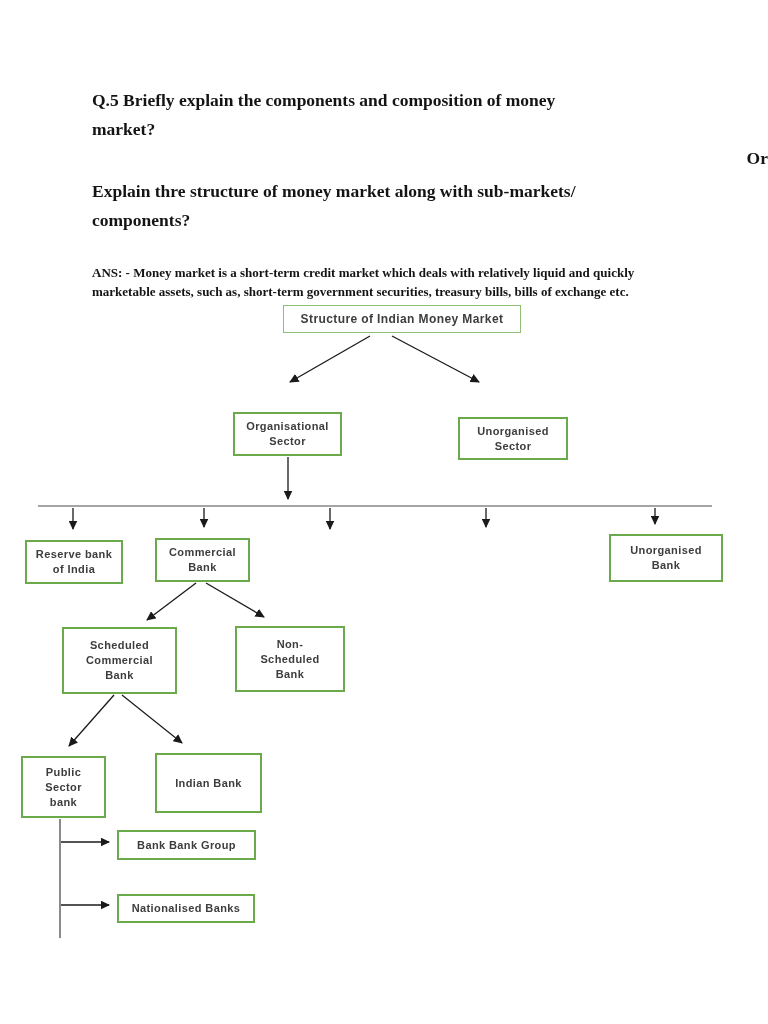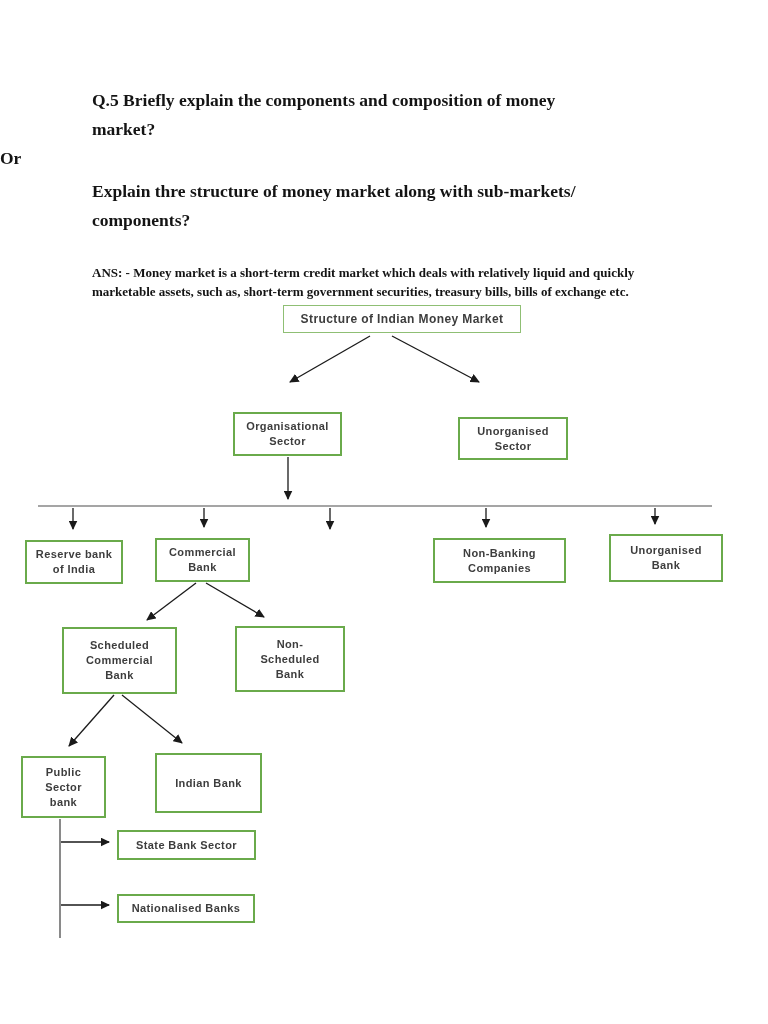--- a/index.html
+++ b/index.html
@@ -19,21 +19,21 @@
   }
   .question {
     left: 92px;
     width: 580px;
     font-size: 17.5px;
     line-height: 29px;
   }
   .or-line {
     left: 0;
     width: 768px;
-    text-align: left;
+    text-align: right;
     font-size: 17.5px;
     line-height: 22px;
   }
   .answer {
     left: 92px;
     width: 590px;
     font-size: 13px;
     line-height: 19px;
   }
   .node {
@@ -135,37 +135,35 @@
   <div class="node" style="left:458px;top:417px;width:110px;height:43px">Unorganised
 Sector</div>
 
   <div class="node" style="left:25px;top:540px;width:98px;height:44px">Reserve bank
 of India</div>
 
   <div class="node" style="left:155px;top:538px;width:95px;height:44px">Commercial
 Bank</div>
 
 
-  <div class="node" style="left:433px;top:538px;width:133px;height:45px">Non-Banking
-Companies</div>
 
   <div class="node" style="left:609px;top:534px;width:114px;height:48px">Unorganised
 Bank</div>
 
   <div class="node" style="left:62px;top:627px;width:115px;height:67px">Scheduled
 Commercial
 Bank</div>
 
   <div class="node" style="left:235px;top:626px;width:110px;height:66px">Non-
 Scheduled
 Bank</div>
 
   <div class="node" style="left:21px;top:756px;width:85px;height:62px">Public
 Sector
 bank</div>
 
   <div class="node" style="left:155px;top:753px;width:107px;height:60px">Indian Bank</div>
 
-  <div class="node" style="left:117px;top:830px;width:139px;height:30px">State Bank Sector</div>
+  <div class="node" style="left:117px;top:830px;width:139px;height:30px">Bank Bank Group</div>
 
   <div class="node" style="left:117px;top:894px;width:138px;height:29px">Nationalised Banks</div>
 
 </div>
 
 </body></html>

